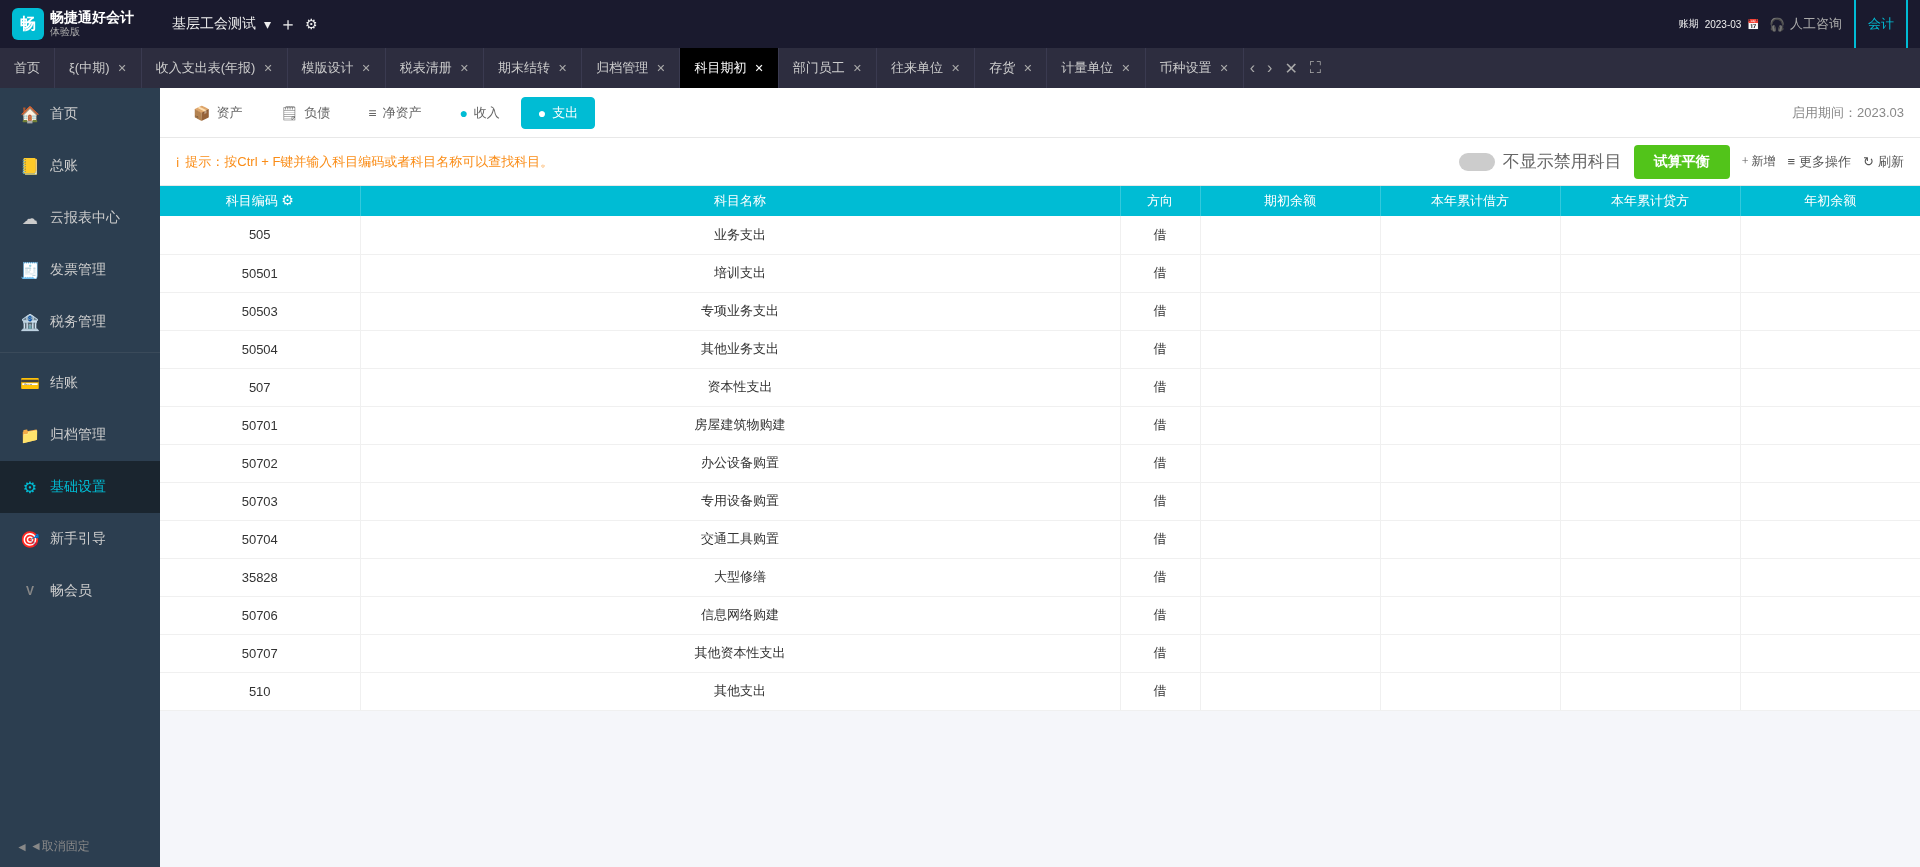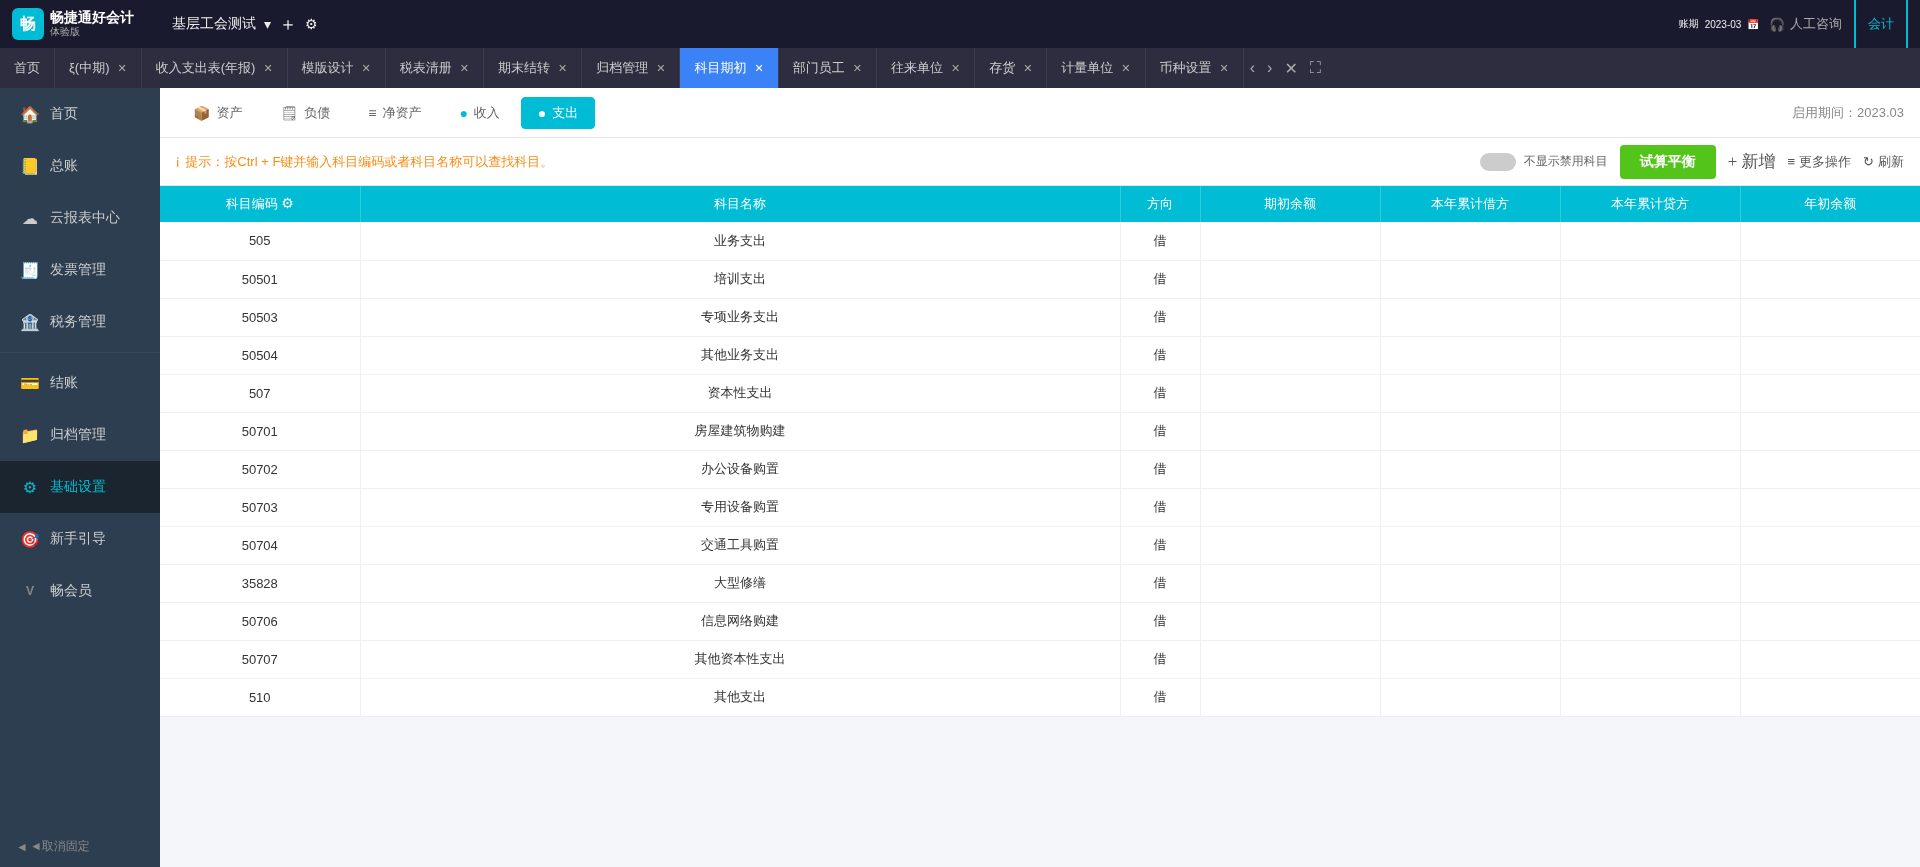--- a/index.html
+++ b/index.html
@@ -18,21 +18,21 @@
     .settings-icon-btn { color: #aaa; cursor: pointer; }
     .period-info { color: #eee; font-size: 10px; display: flex; align-items: center; gap: 6px; }
     .period-calendar { color: #00bcd4; cursor: pointer; }
     .top-right { margin-left: auto; display: flex; align-items: center; gap: 12px; }
     .support-btn { color: #aaa; font-size: 13px; cursor: pointer; display: flex; align-items: center; gap: 4px; }
     .account-btn { border: 2px solid #00bcd4; color: #00bcd4; padding: 20px 12px; border-radius: 4px; font-size: 13px; cursor: pointer; background: transparent; }
 
     
     .tab-bar { height: 40px; background: #2d2d3f; display: flex; align-items: center; padding: 0; flex-shrink: 0; overflow: hidden; }
     .tab-item { height: 40px; padding: 0 14px; display: flex; align-items: center; gap: 6px; color: #ccc; font-size: 13px; cursor: pointer; border-right: 1px solid #3a3a50; white-space: nowrap; flex-shrink: 0; }
-    .tab-item.active { background: #3b82f6; color: white; }
+    .tab-item.active { background: #000000; color: white; }
     .tab-close { color: #aaa; font-size: 11px; cursor: pointer; margin-left: 2px; }
     .tab-item.active .tab-close { color: white; }
     .tab-nav-btn { color: #aaa; padding: 0 6px; cursor: pointer; font-size: 16px; }
     .tab-close-all { color: #aaa; padding: 0 6px; cursor: pointer; font-size: 16px; }
     .tab-expand { color: #aaa; padding: 0 6px; cursor: pointer; font-size: 16px; }
 
     
     .content-area { display: flex; flex: 1; overflow: hidden; }
 
     
@@ -50,30 +50,30 @@
     .filter-tab { padding: 6px 16px; border-radius: 4px; cursor: pointer; font-size: 13px; display: flex; align-items: center; gap: 6px; border: 1px solid transparent; color: #666; }
     .filter-tab.active { background: #00bcd4; color: white; border-color: #00bcd4; }
     .filter-tab .tab-icon { font-size: 14px; }
     .period-display { margin-left: auto; color: #888; font-size: 13px; display: flex; align-items: center; gap: 6px; }
 
     
     .action-bar { height: 48px; background: white; display: flex; align-items: center; padding: 0 16px; gap: 12px; border-bottom: 1px solid #e8e8e8; flex-shrink: 0; }
     .hint-text { color: #fa8c16; font-size: 13px; display: flex; align-items: center; gap: 6px; flex: 1; }
     .toggle-switch { display: flex; align-items: center; gap: 8px; }
     .switch { width: 36px; height: 18px; background: #ccc; border-radius: 9px; cursor: pointer; position: relative; }
-    .switch-label { color: #666; font-size: 12px; }
+    .switch-label { color: #666; font-size: 17px; }
     .balance-btn { background: #52c41a; color: white; border: none; padding: 8px 20px; border-radius: 4px; cursor: pointer; font-size: 14px; font-weight: bold; white-space: nowrap; }
-    .new-btn { color: #555; border: none; background: none; cursor: pointer; font-size: 17px; display: flex; align-items: center; gap: 4px; font-family: Liberation Serif, serif; }
+    .new-btn { color: #555; border: none; background: none; cursor: pointer; font-size: 12px; display: flex; align-items: center; gap: 4px; font-family: Liberation Serif, serif; }
     .more-btn { color: #555; border: none; background: none; cursor: pointer; font-size: 13px; display: flex; align-items: center; gap: 4px; }
     .refresh-btn { color: #555; border: none; background: none; cursor: pointer; font-size: 13px; display: flex; align-items: center; gap: 4px; }
 
     
     .table-container { flex: 1; overflow-y: auto; overflow-x: hidden; }
     .data-table { width: 100%; border-collapse: collapse; }
-    .data-table thead tr { background: #00bcd4; color: white; height: 36px; }
+    .data-table thead tr { background: #00bcd4; color: white; height: 30px; }
     .data-table thead th { text-align: center; padding: 0 12px; font-size: 13px; font-weight: normal; border-right: 1px solid rgba(255,255,255,0.2); white-space: nowrap; }
     .data-table thead th:last-child { border-right: none; }
     .data-table tbody tr { background: white; border-bottom: 1px solid #f0f0f0; height: 38px; }
     .data-table tbody td { padding: 0 12px; color: #333; font-size: 13px; border-right: 1px solid #f0f0f0; }
     .data-table tbody td:last-child { border-right: none; }
     .code-cell { text-align: center; color: #333; }
     .name-cell { text-align: center; color: #333; }
     .direction-cell { text-align: center; color: #333; }
     .amount-cell { text-align: right; color: #333; }
     .col-code { width: 200px; }

